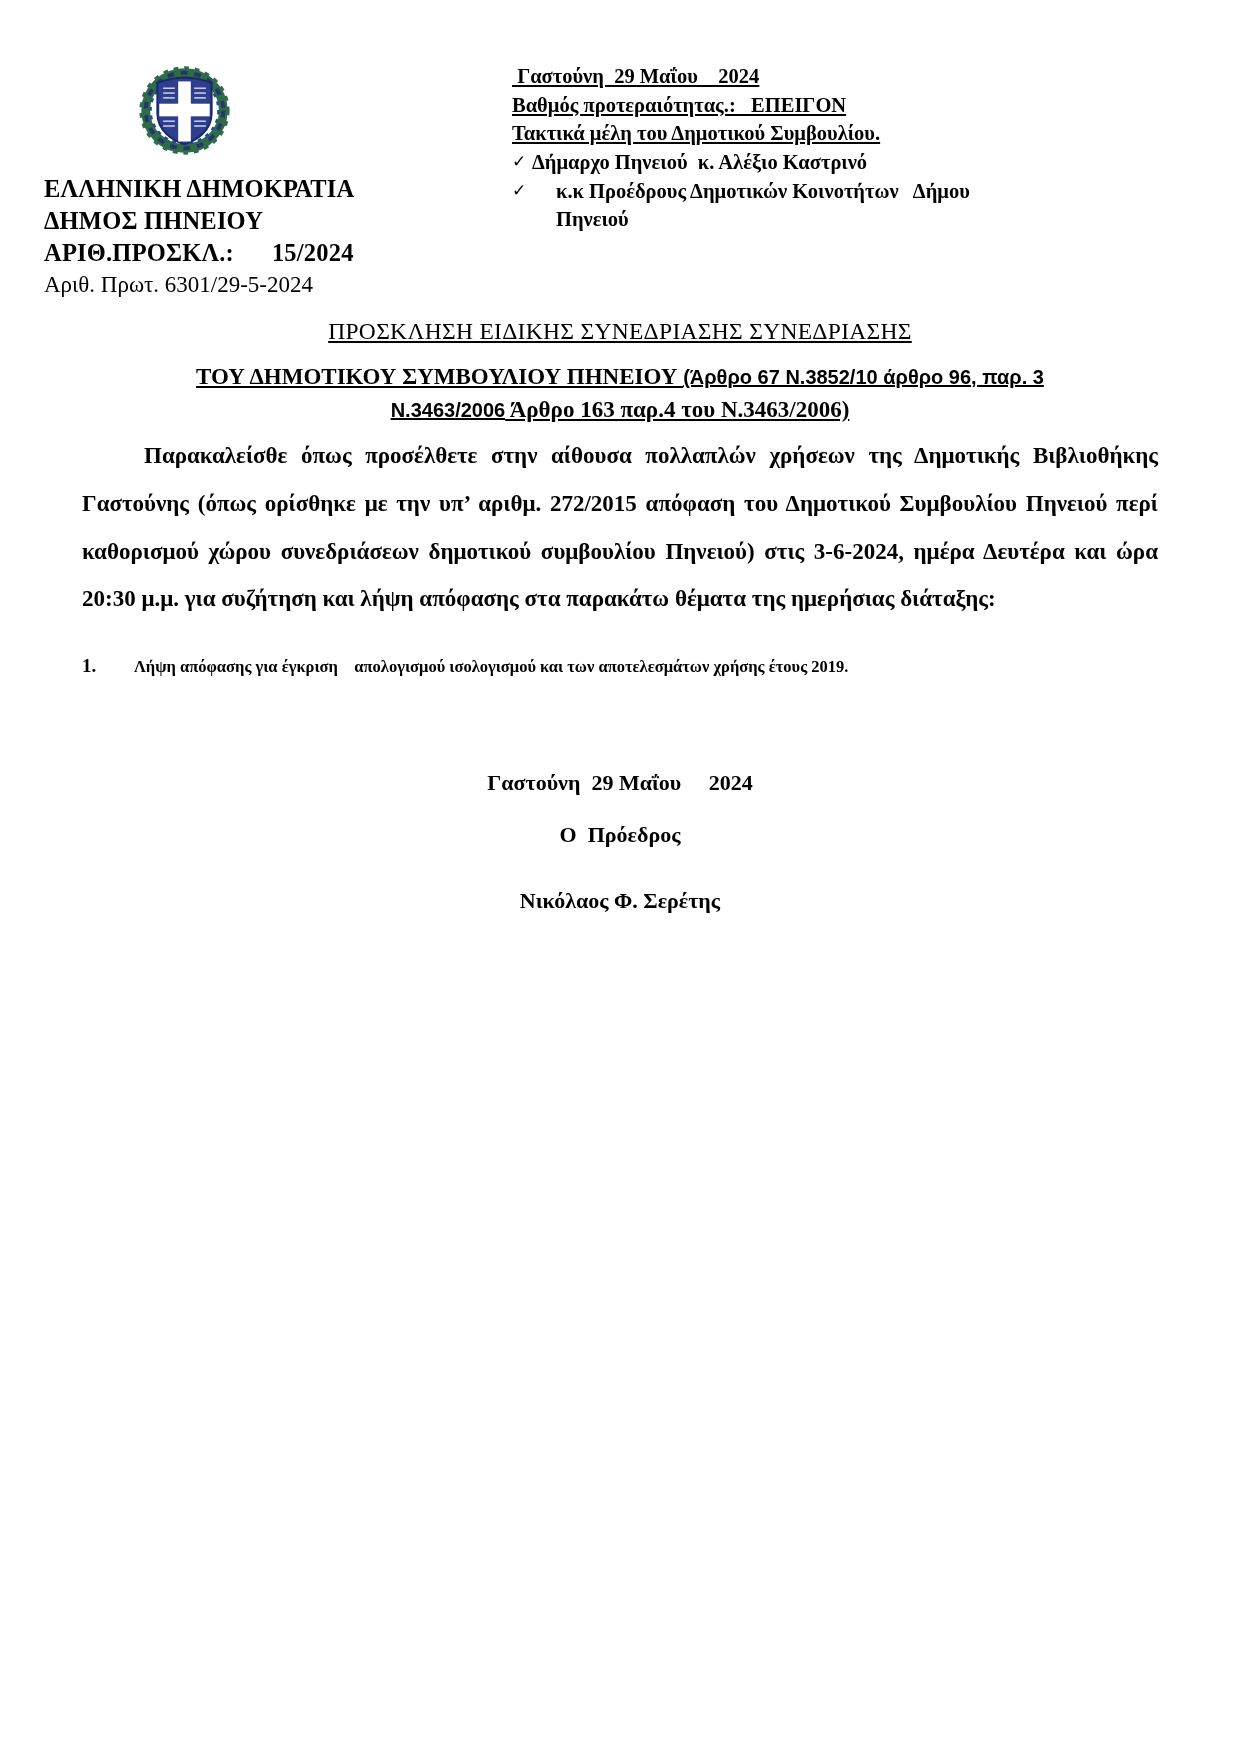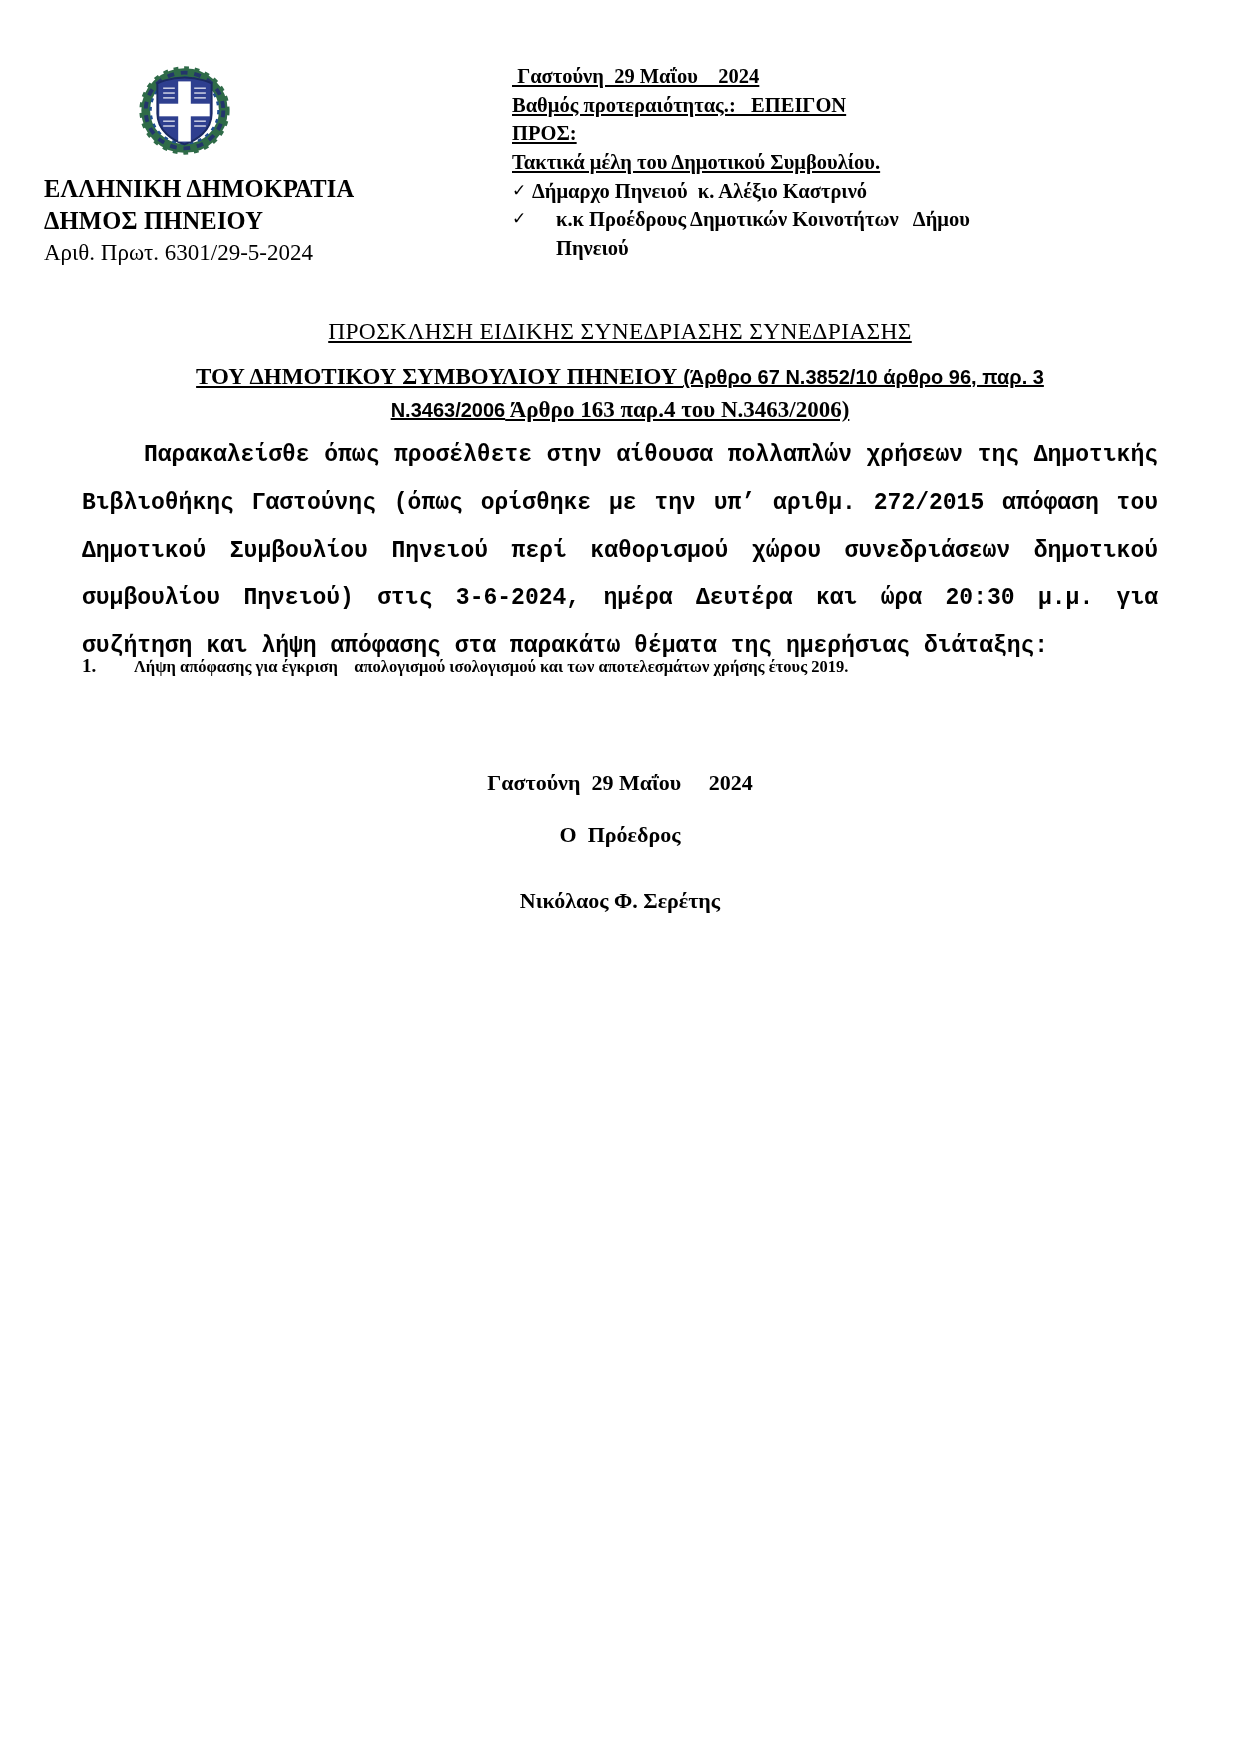--- a/index.html
+++ b/index.html
@@ -154,21 +154,20 @@
     position: absolute;
     top: 432px;
     left: 82px;
     width: 1076px;
     font-size: 23px;
     line-height: 2.08;
     text-align: justify;
     text-justify: inter-word;
     font-weight: bold;
     text-indent: 62px;
-    font-family: Liberation Mono, monospace;
   }
 
   
   .agenda {
     position: absolute;
     top: 655px;
     left: 82px;
     width: 1076px;
   }
   .agenda-item {
@@ -237,32 +236,30 @@
             <line x1="28" y1="61" x2="40" y2="61"></line>
             <line x1="28" y1="66" x2="40" y2="66"></line>
             <line x1="60" y1="61" x2="72" y2="61"></line>
             <line x1="60" y1="66" x2="72" y2="66"></line>
           </g>
         </svg>
       </div>
 
       <div class="org-line">ΕΛΛΗΝΙΚΗ ΔΗΜΟΚΡΑΤΙΑ</div>
       <div class="org-line">ΔΗΜΟΣ ΠΗΝΕΙΟΥ</div>
+      <div class="org-line">ΑΡΙΘ.ΠΡΟΣΚΛ.:      15/2024</div>
       <div class="proto-line">Αριθ. Πρωτ. 6301/29-5-2024</div>
     </div>
 
     <div class="header-right">
       <div class="hr-row">
         <span class="hr-line underline"> Γαστούνη  29 Μαΐου    2024</span>
       </div>
       <div class="hr-row">
         <span class="hr-line underline">Βαθμός προτεραιότητας.:   ΕΠΕΙΓΟΝ</span>
-      </div>
-      <div class="hr-row">
-        <span class="hr-line underline">ΠΡΟΣ:</span>
       </div>
       <div class="hr-row">
         <span class="hr-line underline">Τακτικά μέλη του Δημοτικού Συμβουλίου.</span>
       </div>
 
       <div class="check-row">
         <span class="check-mark">✓</span>
         <span class="check-text">Δήμαρχο Πηνειού  κ. Αλέξιο Καστρινό</span>
       </div>
       <div class="check-row">

